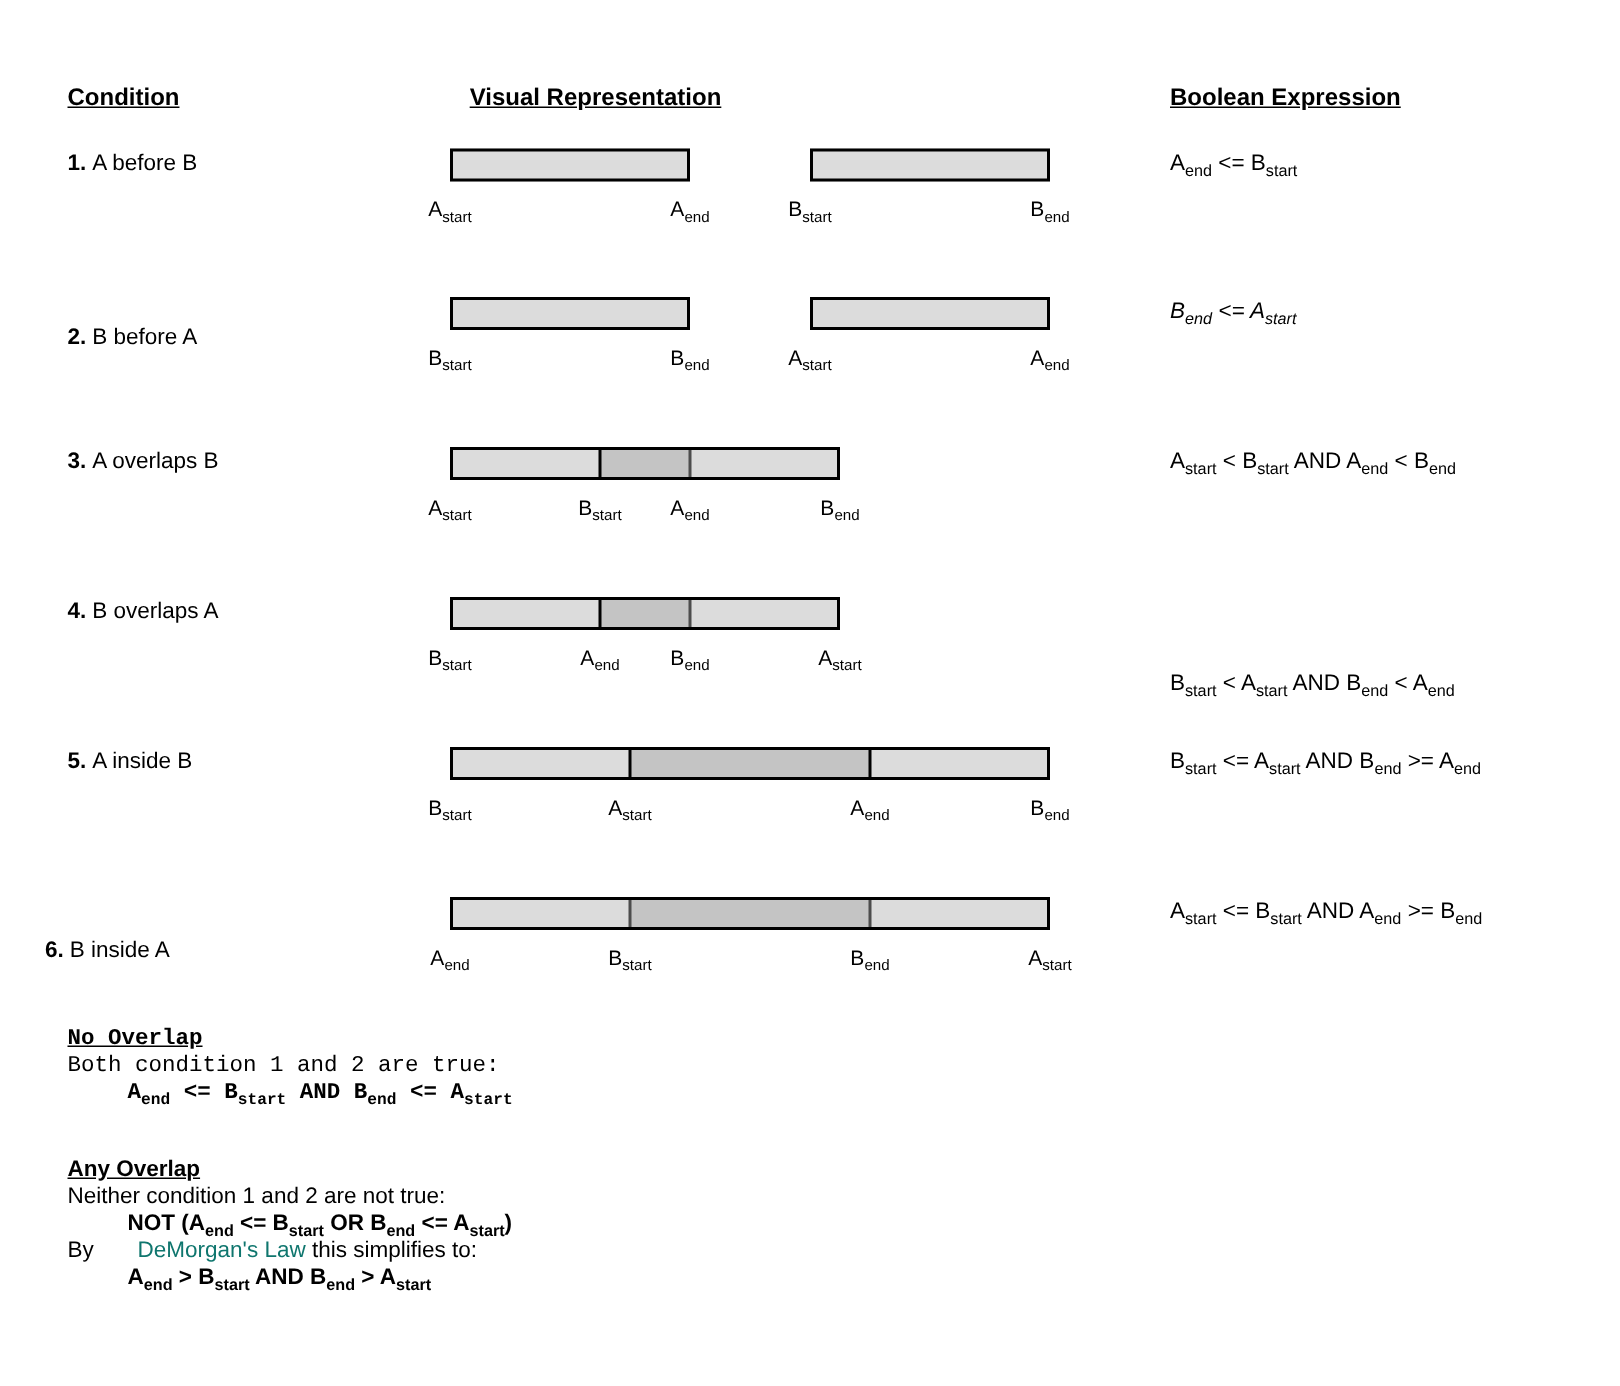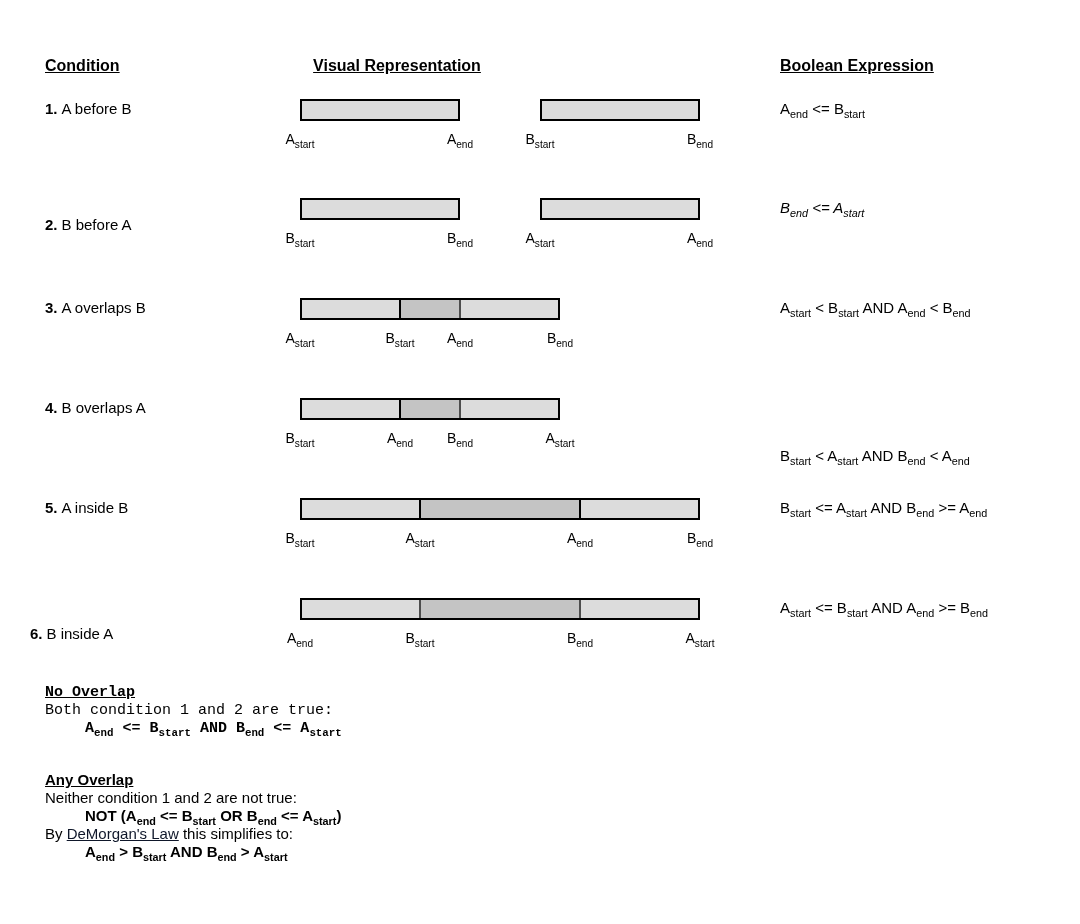--- a/index.html
+++ b/index.html
@@ -21,21 +21,21 @@
   .seg-overlap{position:absolute;top:0;bottom:0;background:#c4c4c4;}
   .div-black{position:absolute;top:0;bottom:0;width:2px;background:#000;}
   .div-gray{position:absolute;top:0;bottom:0;width:2px;background:#4d4d4d;}
   .blabel{
     position:absolute;font-size:14px;white-space:nowrap;
     transform:translateX(-50%);
   }
   .section{position:absolute;font-size:15px;line-height:18px;}
   .section .title{font-weight:bold;text-decoration:underline;display:inline-block;}
   .bexpr{font-weight:bold;margin-left:40px;white-space:nowrap;}
-  a.link{color:#0f172a;text-decoration:underline;cursor:pointer;}
+  a.link{color:#0f766e;cursor:pointer;margin-left:25px;}
 </style>
 </head>
 <body>
 
 <div class="abs hdr" style="left:45px;top:57px;">Condition</div>
 <div class="abs hdr" style="left:397px;top:57px;transform:translateX(-50%);">Visual Representation</div>
 <div class="abs hdr" style="left:780px;top:57px;">Boolean Expression</div>
 
 <div>
   <div class="abs cond" style="left:45px;top:100px;"><b class="num">1.</b><span>A before B</span></div>

